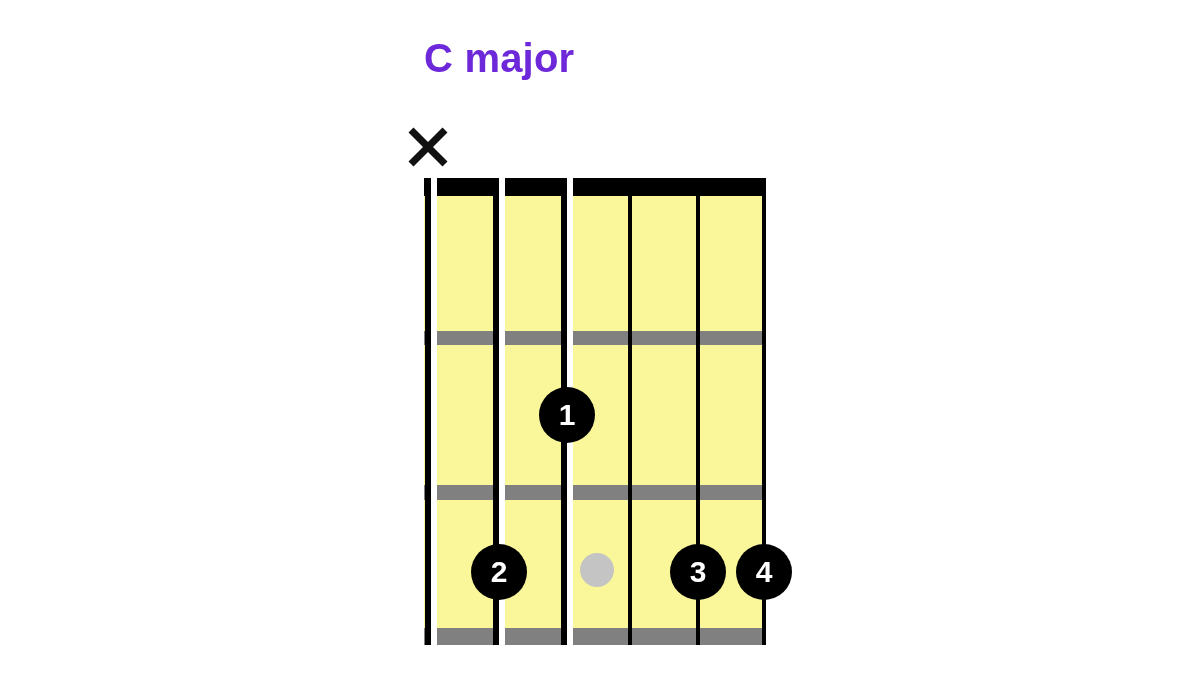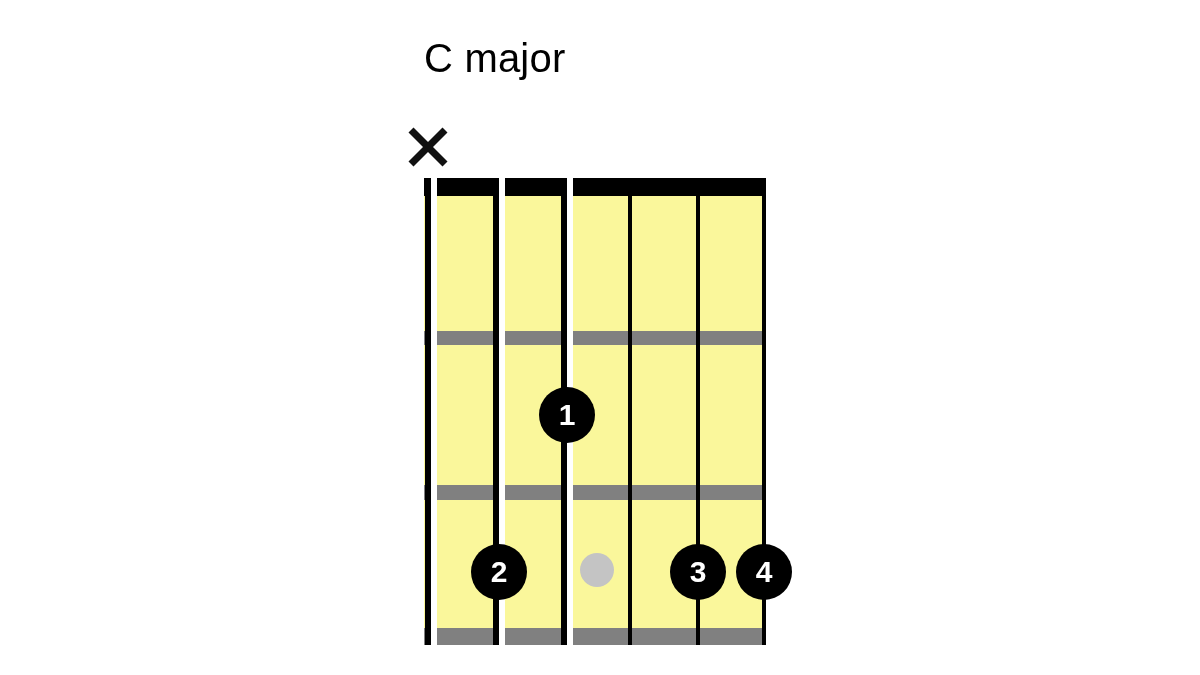--- a/index.html
+++ b/index.html
@@ -26,22 +26,22 @@
     background: #ffffff;
   }
 
   
   #chord-title {
     position: absolute;
     left: 424px;
     top: 36px;
     font-size: 40px;
     line-height: 44px;
-    font-weight: 400;
-    color: #000000;
+    font-weight: 700;
+    color: #6d28d9;
     letter-spacing: 0.2px;
     white-space: nowrap;
   }
 
   
   #marker-row {
     position: absolute;
     left: 0;
     top: 0;
     width: 1200px;

